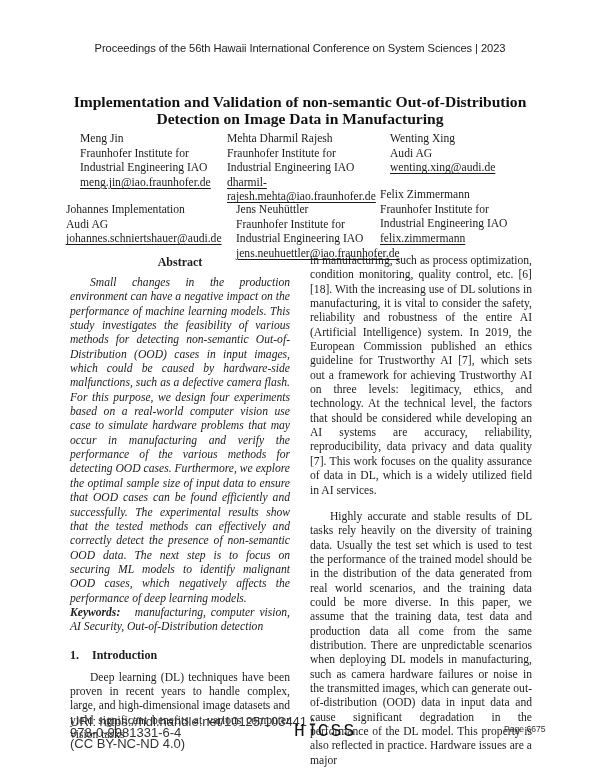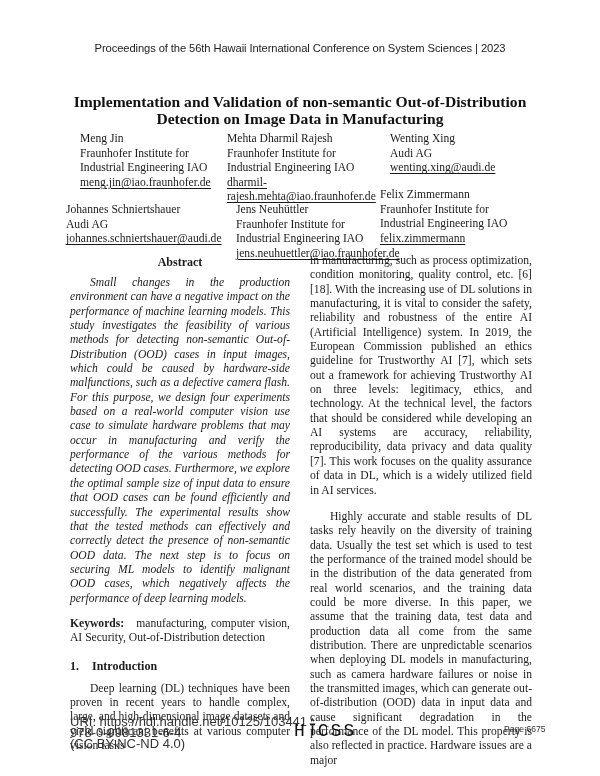--- a/index.html
+++ b/index.html
@@ -19,21 +19,21 @@
   .a4 { top:203px; left:66px; width:168px; }
   .a5 { top:203px; left:236px; width:150px; }
   .a6 { top:188px; left:380px; width:170px; }
 
   .col { position:absolute; font-size:11.6px; line-height:14.35px; text-align:justify; color:#1c1c1c; }
   .col-left { left:70px; width:220px; top:255px; }
   .col-right { left:310px; width:222px; top:254px; }
 
   .heading-abstract { text-align:center; font-weight:bold; font-size:12px; margin:0 0 7px 0; line-height:14px; }
   .abstract { font-style:italic; text-indent:20px; margin:0; }
-  .keywords { margin:11px 0 0 0; }
+  .keywords { margin:0 0 0 0;font-style:italic; }
   .keywords b { font-weight:bold; }
   .section { font-weight:bold; font-size:12px; margin:13px 0 9px 0; line-height:14px; }
   .section .num { display:inline-block; width:22px; }
   .para { text-indent:20px; margin:0; }
   .para.noindent { text-indent:0; }
   .para + .para { margin-top:12px; }
 
   .footer-left { position:absolute; top:716px; left:70px; font-size:13px; line-height:11px; color:#333; }
   .logo { position:absolute; top:721px; left:262px; font-size:18px; letter-spacing:2px; color:#111; font-family:Liberation Mono, monospace;margin-left:32px; }
   .logo .torch { display:inline-block; position:relative; width:9px; height:16px; vertical-align:-1px; margin:0 1px; }
@@ -64,21 +64,21 @@
   <div class="email">dharmil-rajesh.mehta@iao.fraunhofer.de</div>
 </div>
 
 <div class="author a3 serif">
   <div>Wenting Xing</div>
   <div>Audi AG</div>
   <div class="email">wenting.xing@audi.de</div>
 </div>
 
 <div class="author a4 serif">
-  <div>Johannes Schniertshauer</div>
+  <div>Johannes Implementation</div>
   <div>Audi AG</div>
   <div class="email">johannes.schniertshauer@audi.de</div>
 </div>
 
 <div class="author a5 serif">
   <div>Jens Neuhüttler</div>
   <div>Fraunhofer Institute for</div>
   <div>Industrial Engineering IAO</div>
   <div class="email">jens.neuhuettler@iao.fraunhofer.de</div>
 </div>

